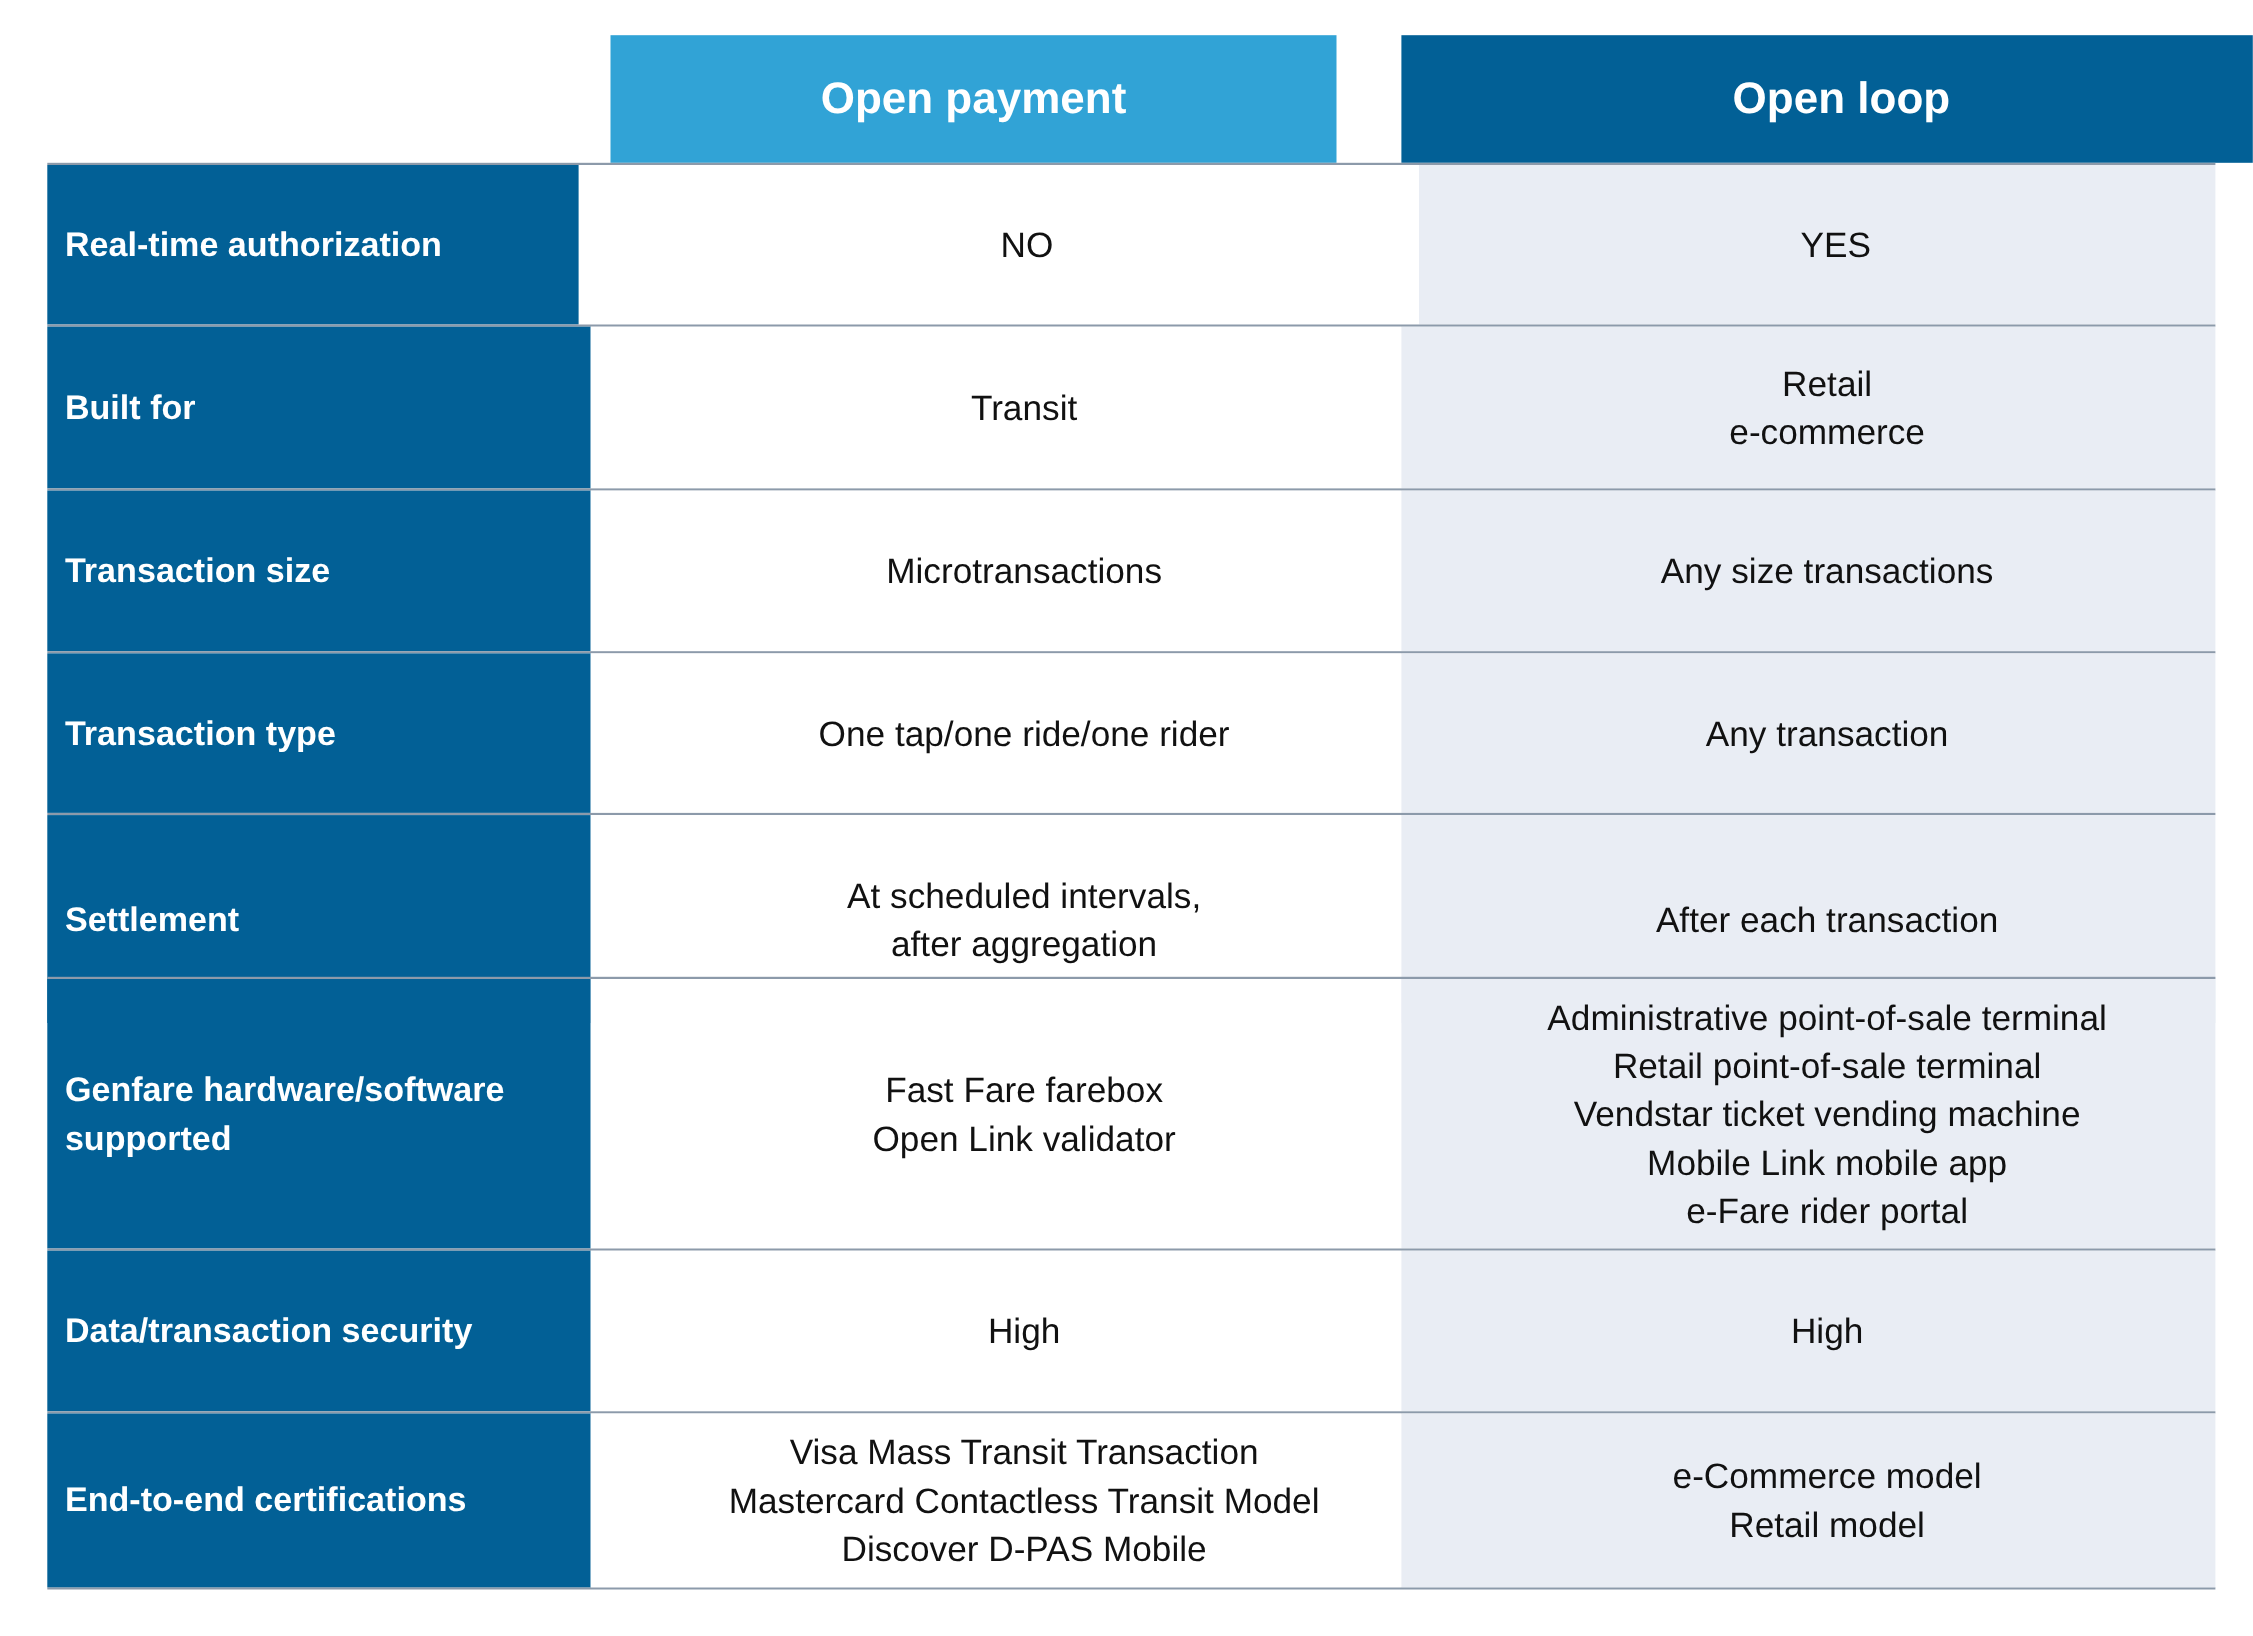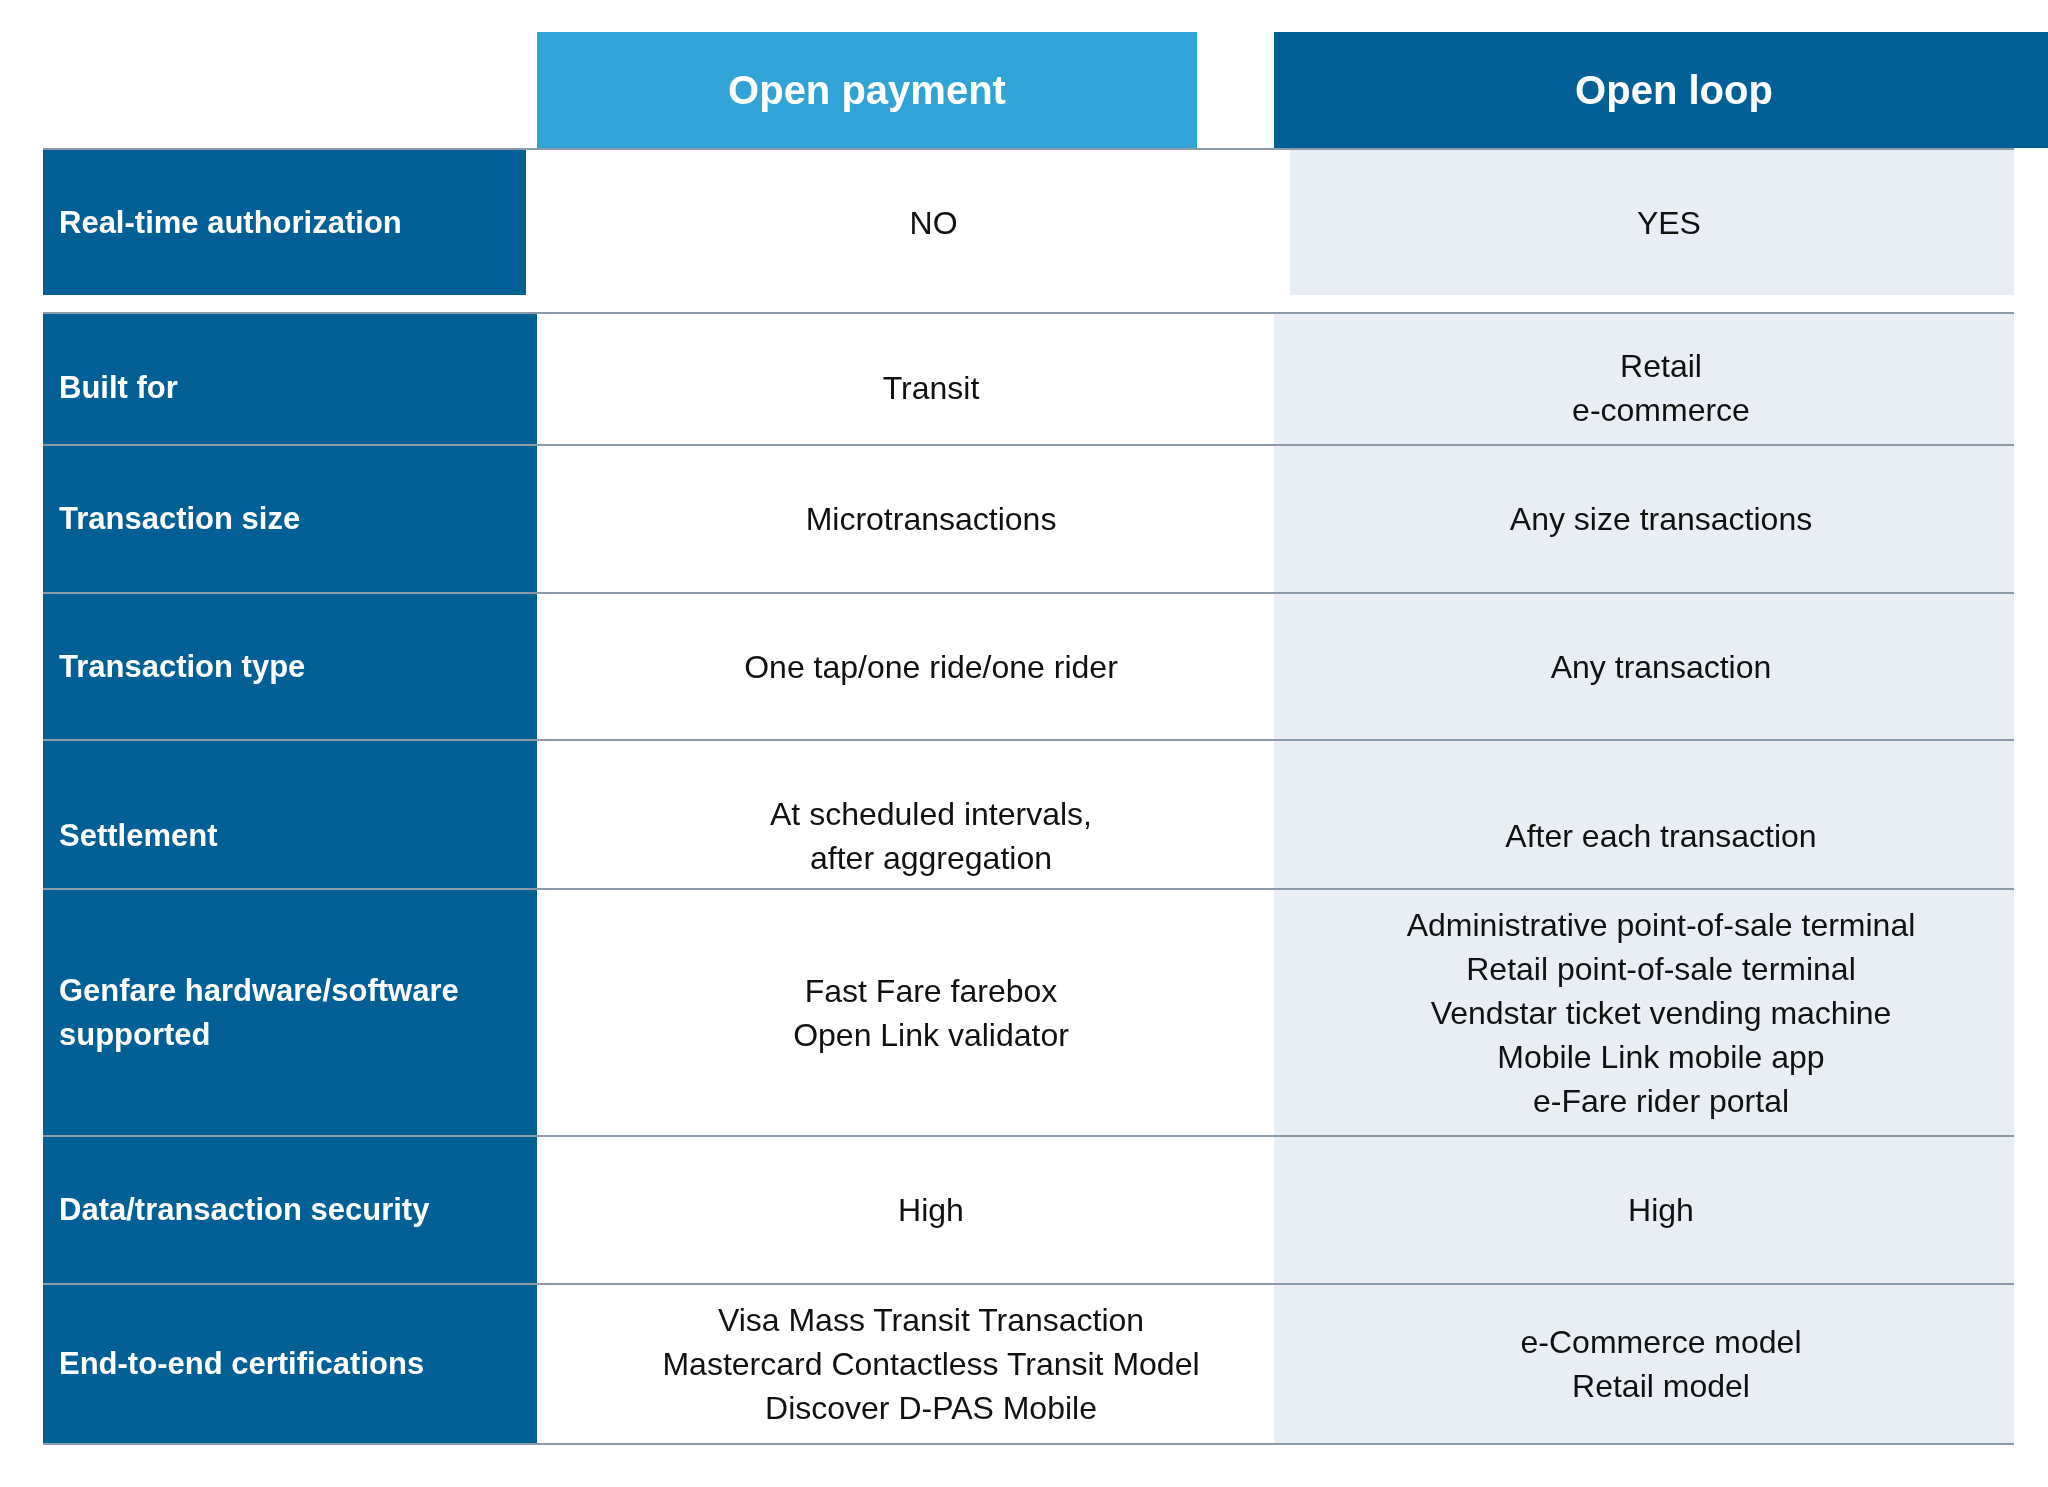--- a/index.html
+++ b/index.html
@@ -1,21 +1,21 @@
 <!DOCTYPE html>
 <html><head>
 <meta charset="utf-8">
 <style>
   html, body { margin: 0; padding: 0; background: #ffffff; }
   body { width: 2048px; height: 1487px; position: relative; overflow: hidden;
          font-family: "Liberation Sans", "DejaVu Sans", sans-serif; }
   .table { position: absolute; left: 43px; top: 32px; width: 1971px; }
   .header { position: absolute; top: 0; height: 116px; display: flex; align-items: center;
             justify-content: center; color: #ffffff; font-weight: bold; font-size: 40px; }
-  .h-open-payment { left: 494px; width: 660px; background: #31a3d6; }
+  .h-open-payment { left: 512px; width: 660px; background: #31a3d6; }
   .h-open-loop { left: 1231px; width: 800px; background: #026096; }
   .row { position: absolute; left: 0; width: 1971px; display: flex;
          border-top: 2px solid #8c9aaa; box-sizing: border-box; }
   .row.last { border-bottom: 2px solid #8c9aaa; }
   .label { width: 494px; background: #026096; color: #ffffff; font-weight: bold;
            font-size: 31px; line-height: 44px; display: flex; align-items: center;
            padding-left: 16px; box-sizing: border-box; }
   .cell { display: flex; flex-direction: column; justify-content: center;
           font-size: 32px; line-height: 44px; color: #111111; box-sizing: border-box; text-align: center; }
   .c1 { width: 737px; background: #ffffff; padding-left: 51px; }
@@ -36,21 +36,21 @@
         </div>
       </div>
     <div class="cell c1">
         <span class="line">NO</span>
       </div>
     <div class="cell c2">
         <span class="line">YES</span>
       </div>
   </div>
 
-  <div class="row" style="top:263px;height:149px;margin-top:17px;">
+  <div class="row" style="top:263px;height:149px;">
     <div class="label">
         <div>
           <span class="line">Built for</span>
         </div>
       </div>
     <div class="cell c1">
         <span class="line">Transit</span>
       </div>
     <div class="cell c2">
       <span class="line">Retail</span>

